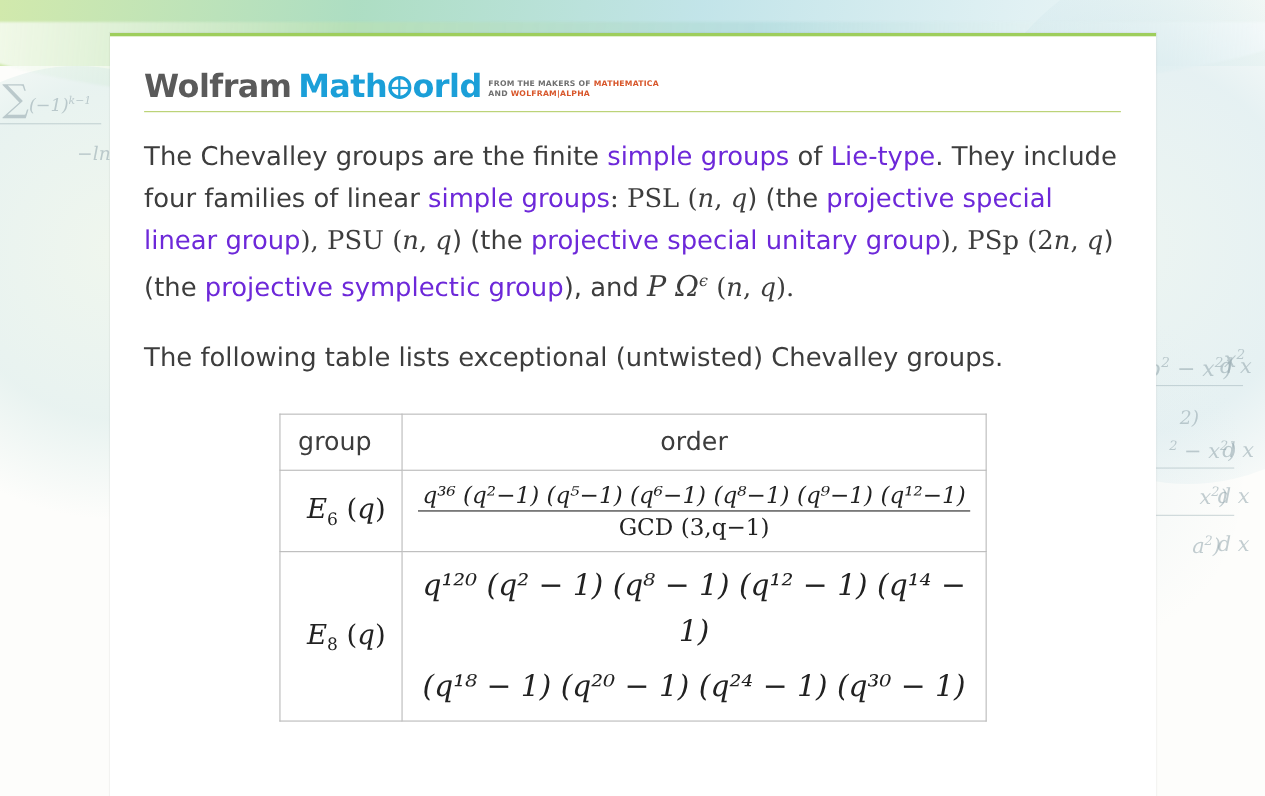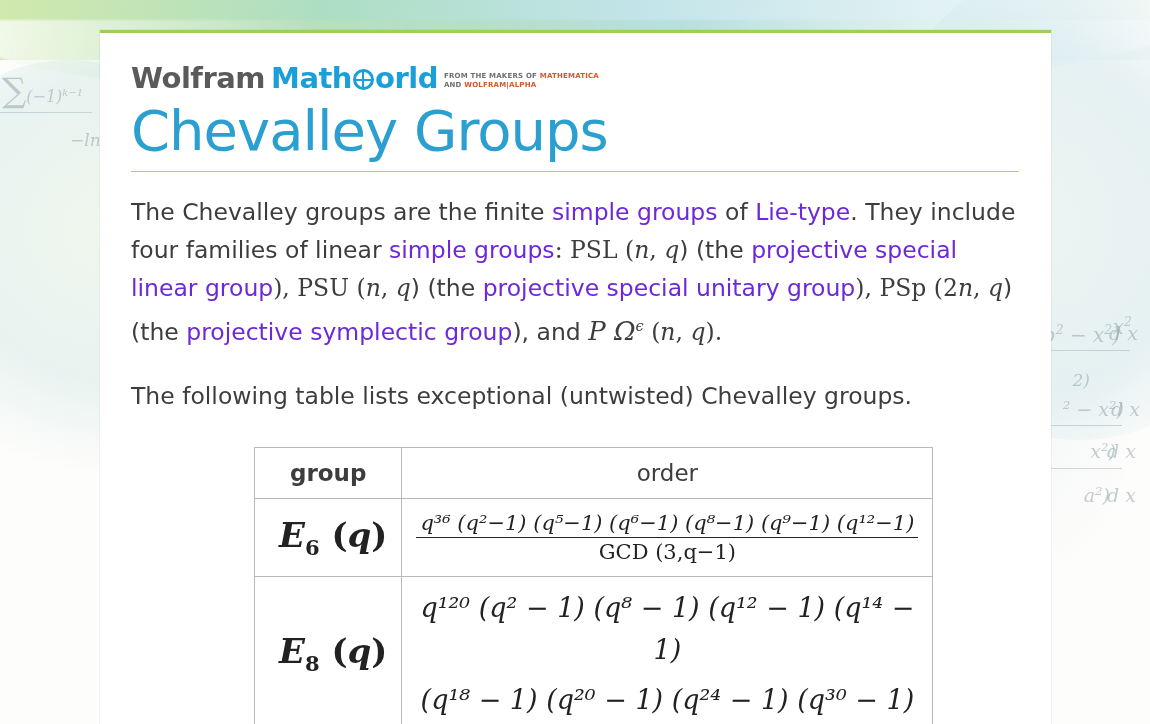--- a/index.html
+++ b/index.html
@@ -216,37 +216,36 @@
     width: 100%;
     background: #fff;
   }
   table.groups td {
     border: 1px solid #b9b9b9;
     padding: 6px 14px;
     vertical-align: middle;
   }
   td.col-group {
     width: 166px;
-    text-align: center;
-    font-weight: bold;
+    text-align: left;
   }
   td.col-order {
     text-align: center;
   }
   .th-text {
     font-family: "DejaVu Sans", sans-serif;
     font-size: 23px;
     color: #3d3d3d;
     padding: 6px 2px;
     display: block;
   }
   .grp {
     font-family: "DejaVu Serif", serif;
     font-style: italic;
-    font-size: 34px;
+    font-size: 25px;
     color: #222;
     padding: 10px 0 10px 10px;
     display: block;
   }
   .grp .sb {
     font-size: .62em;
     vertical-align: sub;
     font-style: normal;
   }
   .grp .par {
@@ -326,21 +325,20 @@
         <span>Math</span>
           <span class="logo-globe"></span>
           <span>orld</span>
       </span>
       <span class="logo-tag">
         <div><span>FROM THE MAKERS OF </span><span class="hi">MATHEMATICA</span></div>
         <div><span>AND </span><span class="hi2">WOLFRAM|ALPHA</span></div>
       </span>
     </div>
 
-    <h1 class="page-title">Chevalley Groups</h1>
     <div class="title-rule"></div>
 
     <div class="para">
       <span>The Chevalley groups are the finite </span><a class="link" href="#">simple groups</a><span> of </span><a class="link" href="#">Lie-type</a><span>. They include four families of linear </span><a class="link" href="#">simple groups</a><span class="mr">: PSL (</span><span class="mi">n</span><span class="mr">, </span><span class="mi">q</span><span>) (the </span><a class="link" href="#">projective special linear group</a><span class="mr">), PSU (</span><span class="mi">n</span><span class="mr">, </span><span class="mi">q</span><span>) (the </span><a class="link" href="#">projective special unitary group</a><span class="mr">), PSp (2</span><span class="mi">n</span><span class="mr">, </span><span class="mi">q</span><span>) (the </span><a class="link" href="#">projective symplectic group</a><span>), and </span><span class="mi" style="font-size:26px;">P Ω</span><span class="mi sup">ϵ</span><span class="mr"> (</span><span class="mi">n</span><span class="mr">, </span><span class="mi">q</span><span class="mr">).</span>
     </div>
 
     <div class="para second">The following table lists exceptional (untwisted) Chevalley groups.</div>
 
     <div class="table-wrap">
       <table class="groups">

